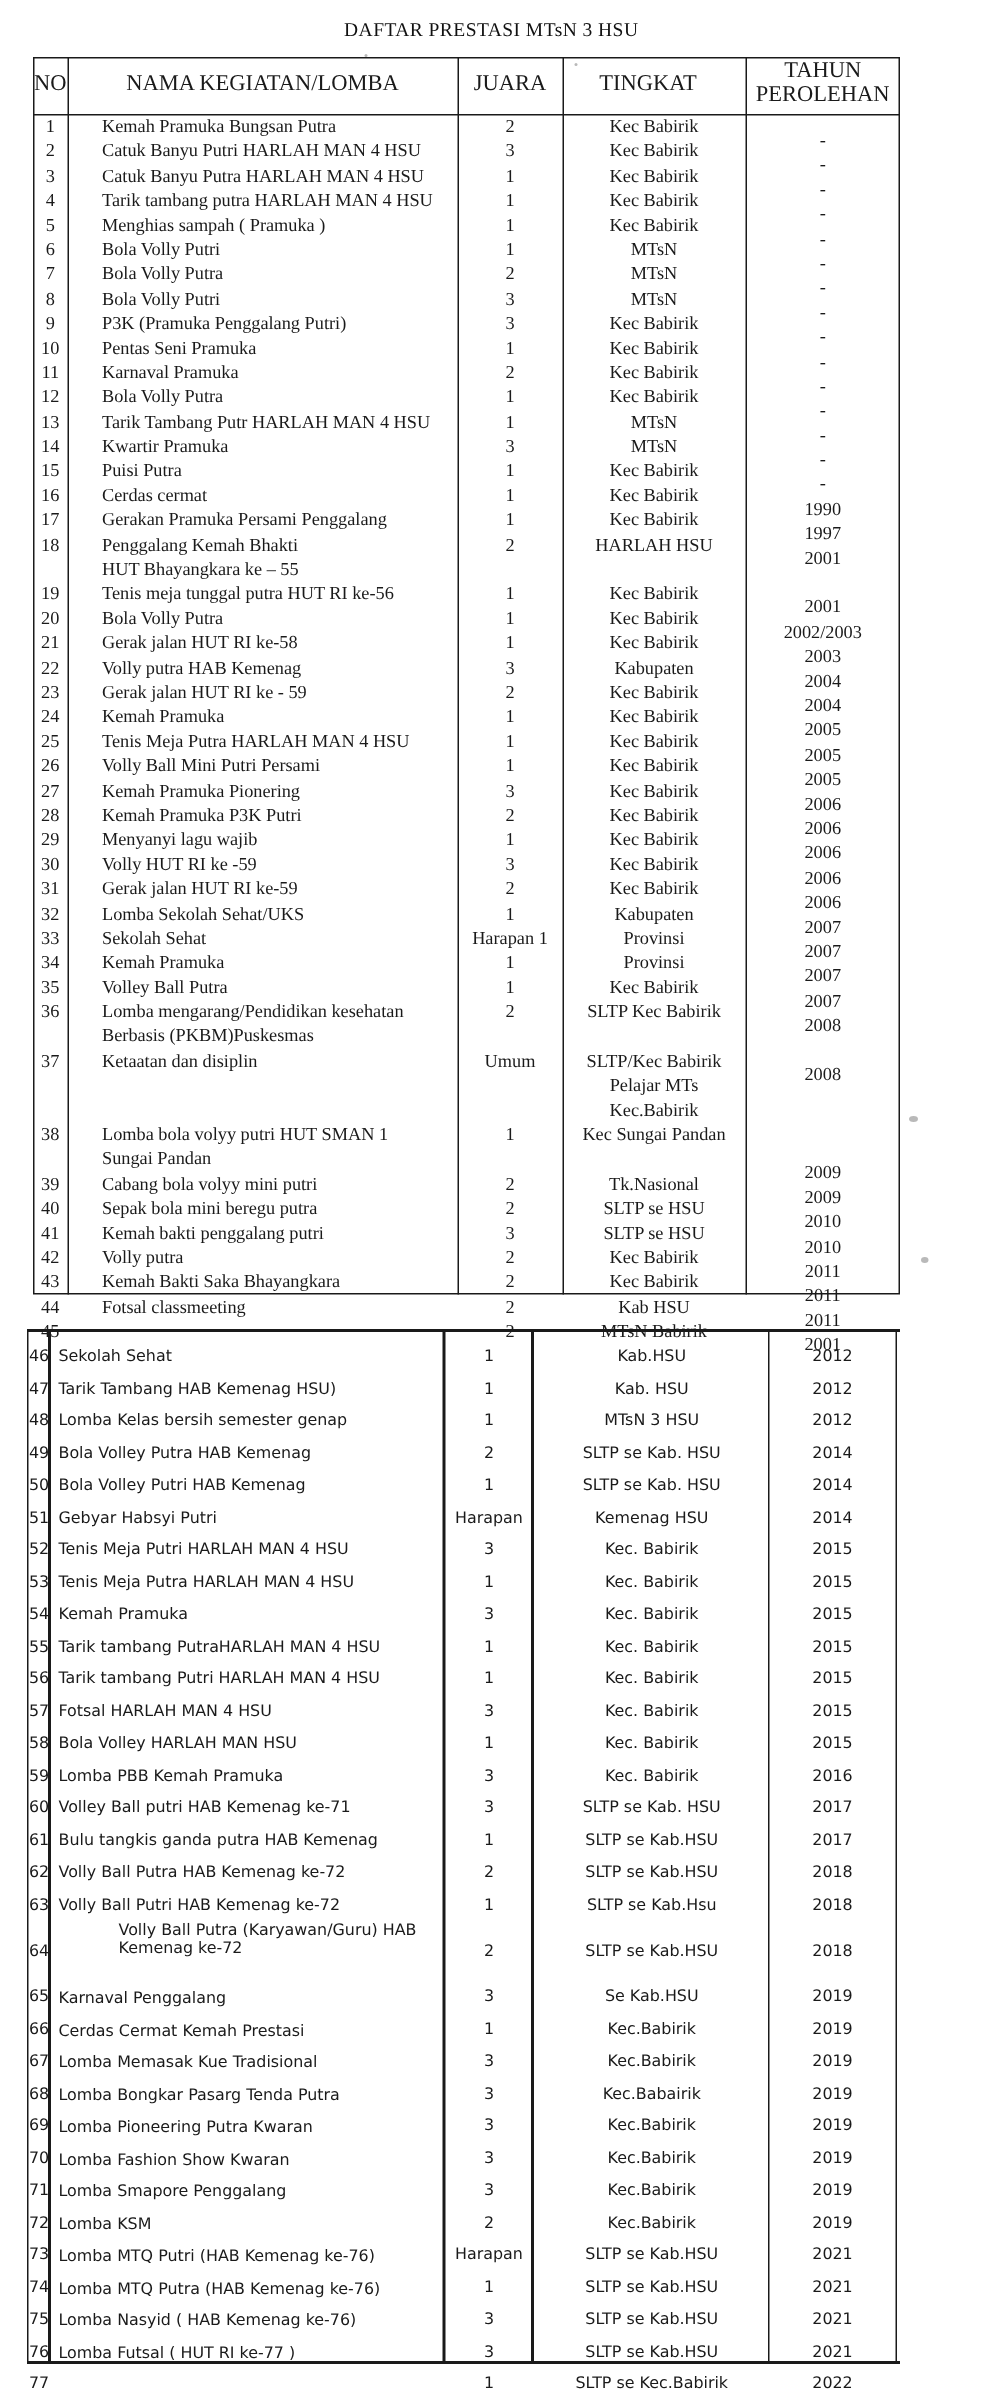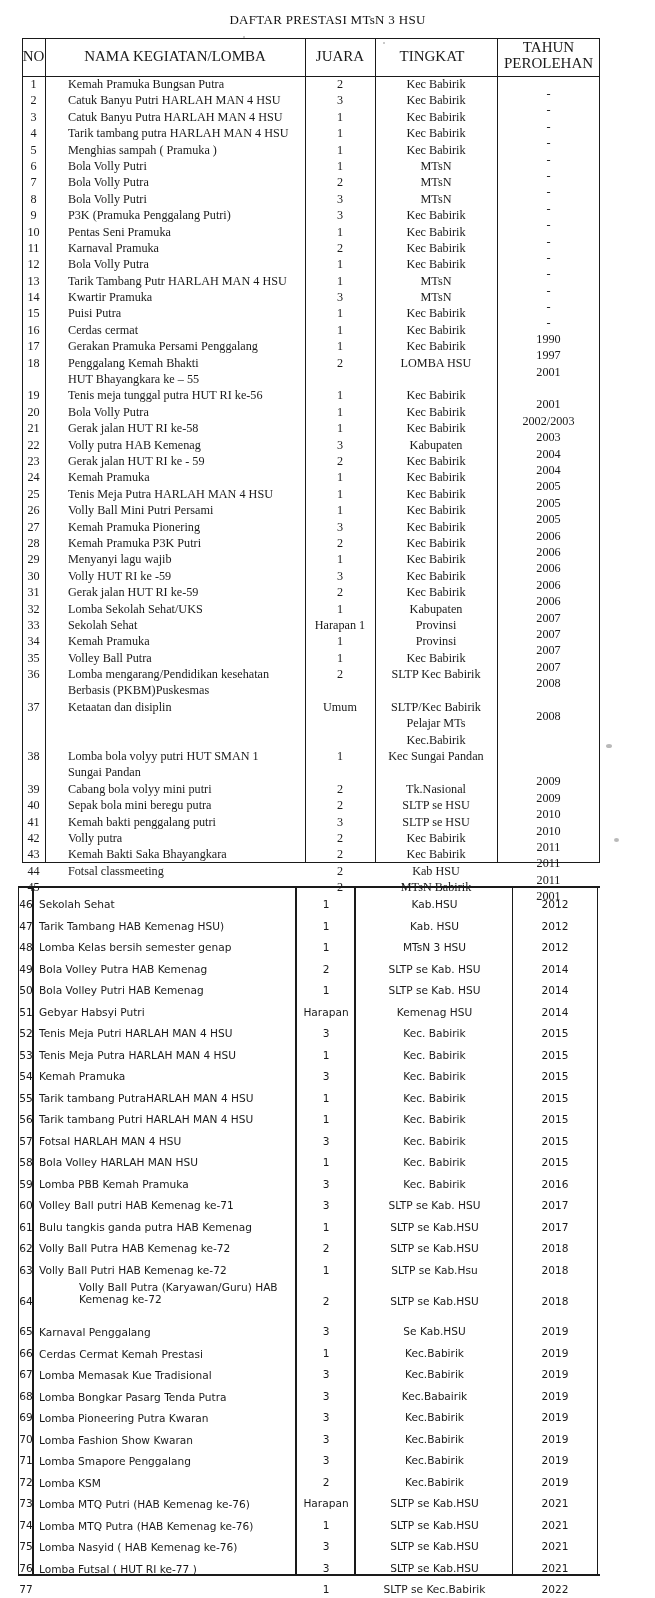--- a/index.html
+++ b/index.html
@@ -286,21 +286,21 @@
         <div class="t1-cell c">MTsN</div>
         <div class="t1-cell c">Kec Babirik</div>
         <div class="t1-cell c">Kec Babirik</div>
         <div class="t1-cell c">Kec Babirik</div>
         <div class="t1-cell c">Kec Babirik</div>
         <div class="t1-cell c">MTsN</div>
         <div class="t1-cell c">MTsN</div>
         <div class="t1-cell c">Kec Babirik</div>
         <div class="t1-cell c">Kec Babirik</div>
         <div class="t1-cell c">Kec Babirik</div>
-        <div class="t1-cell c">LOMBA HSU</div>
+        <div class="t1-cell c">HARLAH HSU</div>
         <div class="t1-cell c">&nbsp;</div>
         <div class="t1-cell c">Kec Babirik</div>
         <div class="t1-cell c">Kec Babirik</div>
         <div class="t1-cell c">Kec Babirik</div>
         <div class="t1-cell c">Kabupaten</div>
         <div class="t1-cell c">Kec Babirik</div>
         <div class="t1-cell c">Kec Babirik</div>
         <div class="t1-cell c">Kec Babirik</div>
         <div class="t1-cell c">Kec Babirik</div>
         <div class="t1-cell c">Kec Babirik</div>

